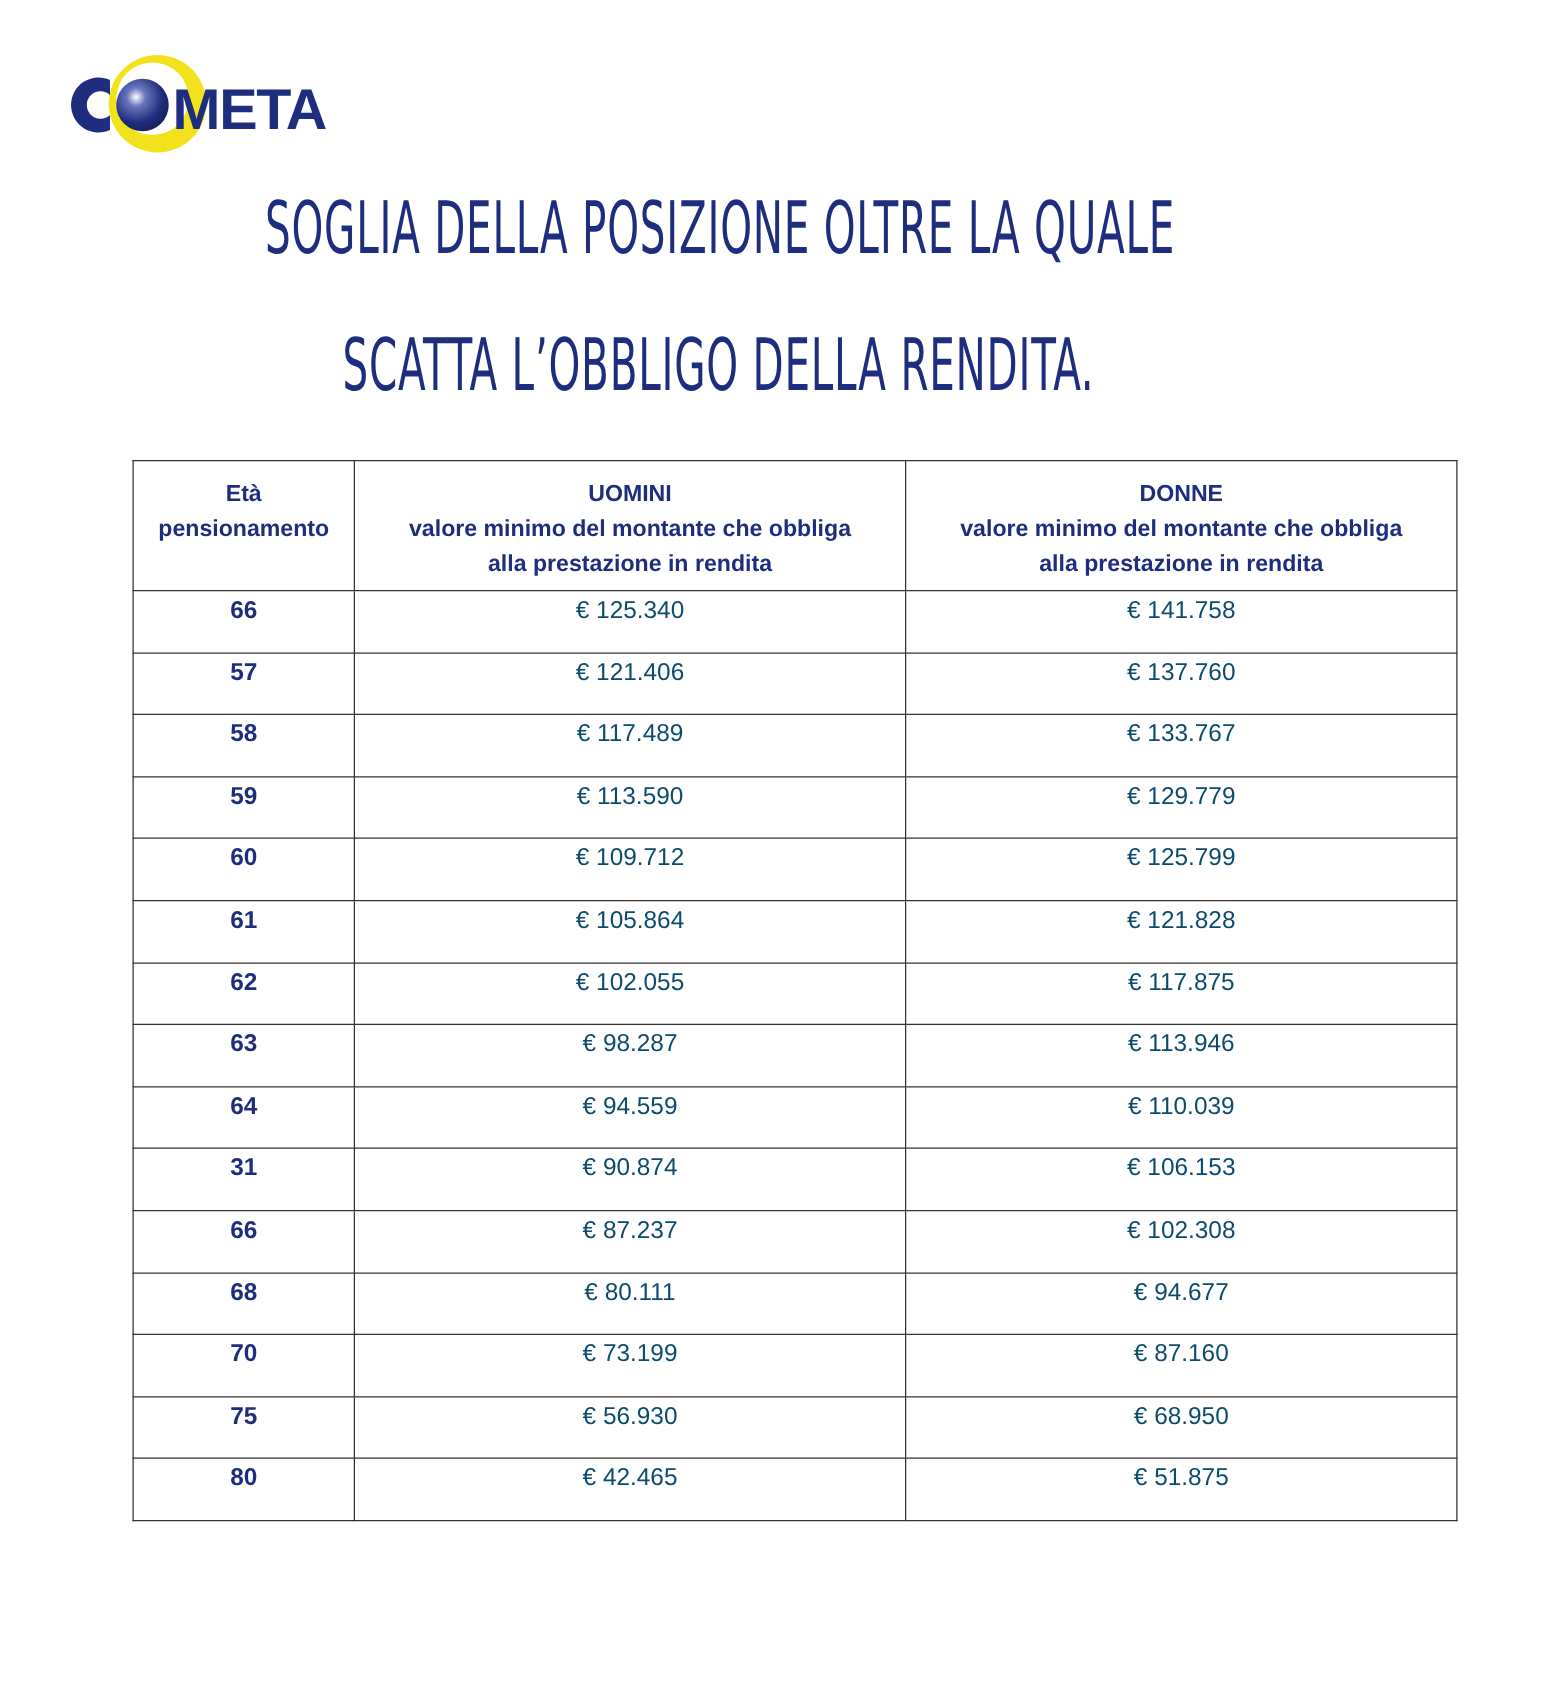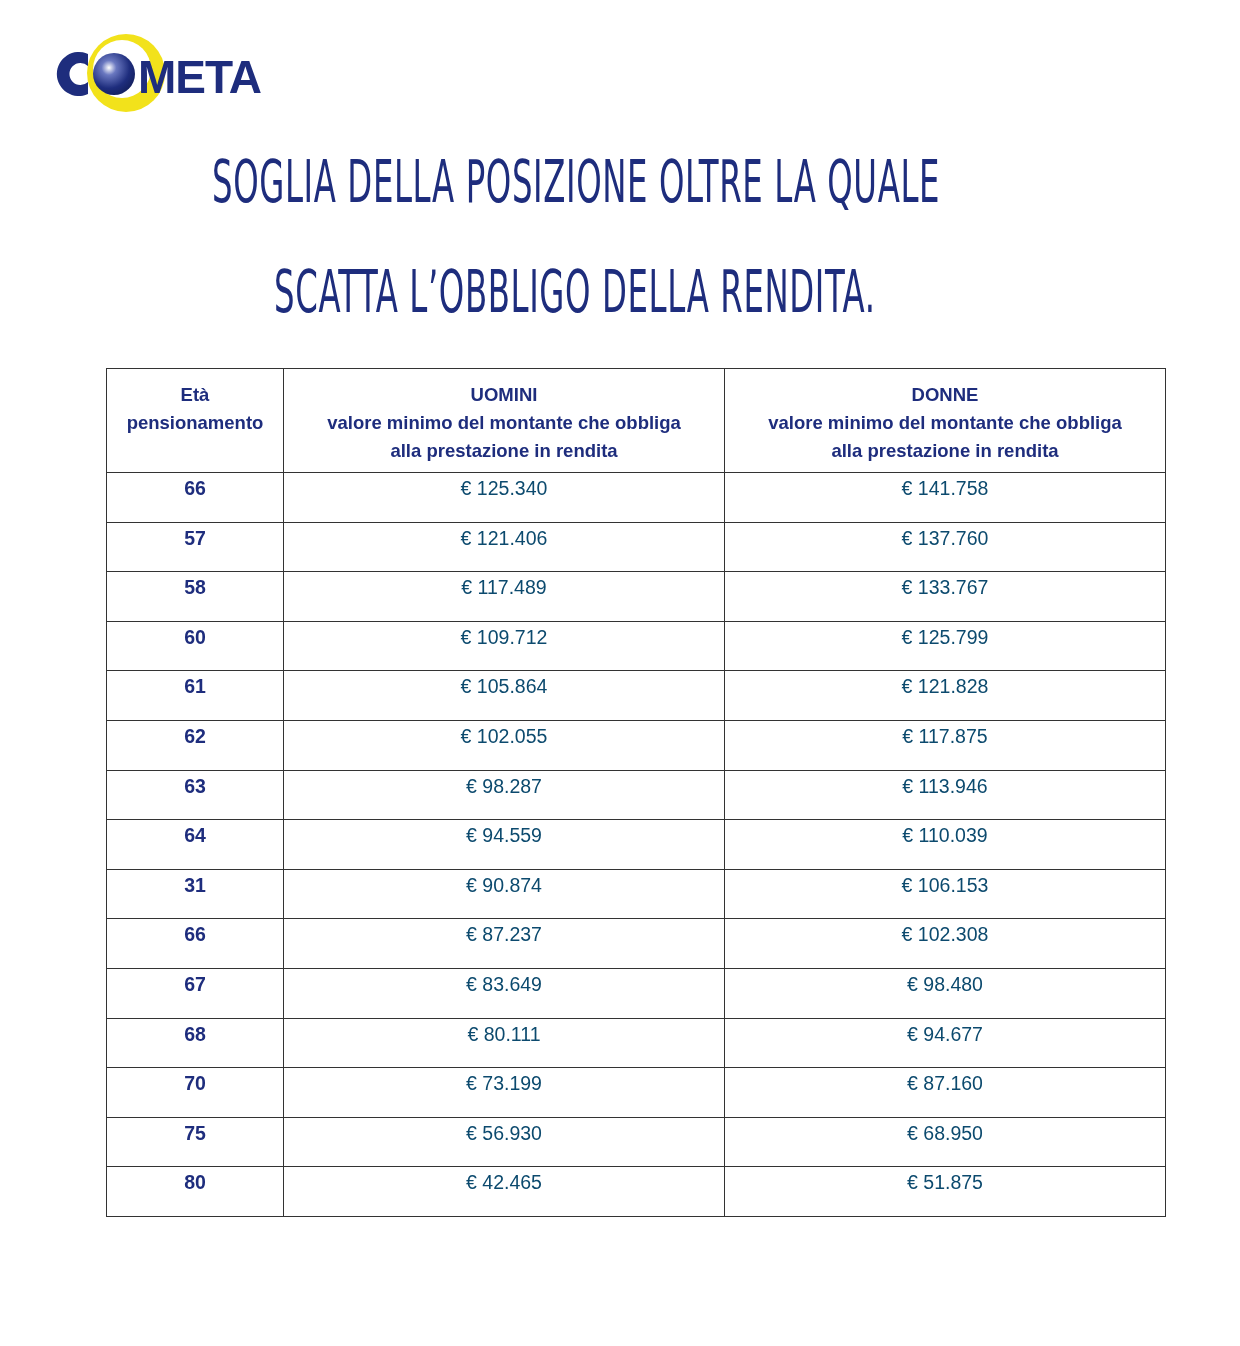--- a/index.html
+++ b/index.html
@@ -10,21 +10,21 @@
       overflow: hidden;
     }
     body {
       position: relative;
       font-family: "Liberation Sans", sans-serif;
     }
     
     .logo {
       position: absolute;
       left: 44px;
-      top: 32px;
+      top: 42px;
       width: 232px;
       height: 82px;
     }
     .logo svg { display: block; }
 
     
     .title {
       position: absolute;
       left: 0;
       width: 1240px;
@@ -167,20 +167,25 @@
         <td class="age">57</td>
         <td>€ 121.406</td>
         <td>€ 137.760</td>
       </tr>
       <tr>
         <td class="age">58</td>
         <td>€ 117.489</td>
         <td>€ 133.767</td>
       </tr>
       <tr>
+        <td class="age">59</td>
+        <td>€ 113.590</td>
+        <td>€ 129.779</td>
+      </tr>
+      <tr>
         <td class="age">60</td>
         <td>€ 109.712</td>
         <td>€ 125.799</td>
       </tr>
       <tr>
         <td class="age">61</td>
         <td>€ 105.864</td>
         <td>€ 121.828</td>
       </tr>
       <tr>
@@ -202,25 +207,20 @@
         <td class="age">31</td>
         <td>€ 90.874</td>
         <td>€ 106.153</td>
       </tr>
       <tr>
         <td class="age">66</td>
         <td>€ 87.237</td>
         <td>€ 102.308</td>
       </tr>
       <tr>
-        <td class="age">67</td>
-        <td>€ 83.649</td>
-        <td>€ 98.480</td>
-      </tr>
-      <tr>
         <td class="age">68</td>
         <td>€ 80.111</td>
         <td>€ 94.677</td>
       </tr>
       <tr>
         <td class="age">70</td>
         <td>€ 73.199</td>
         <td>€ 87.160</td>
       </tr>
       <tr>

